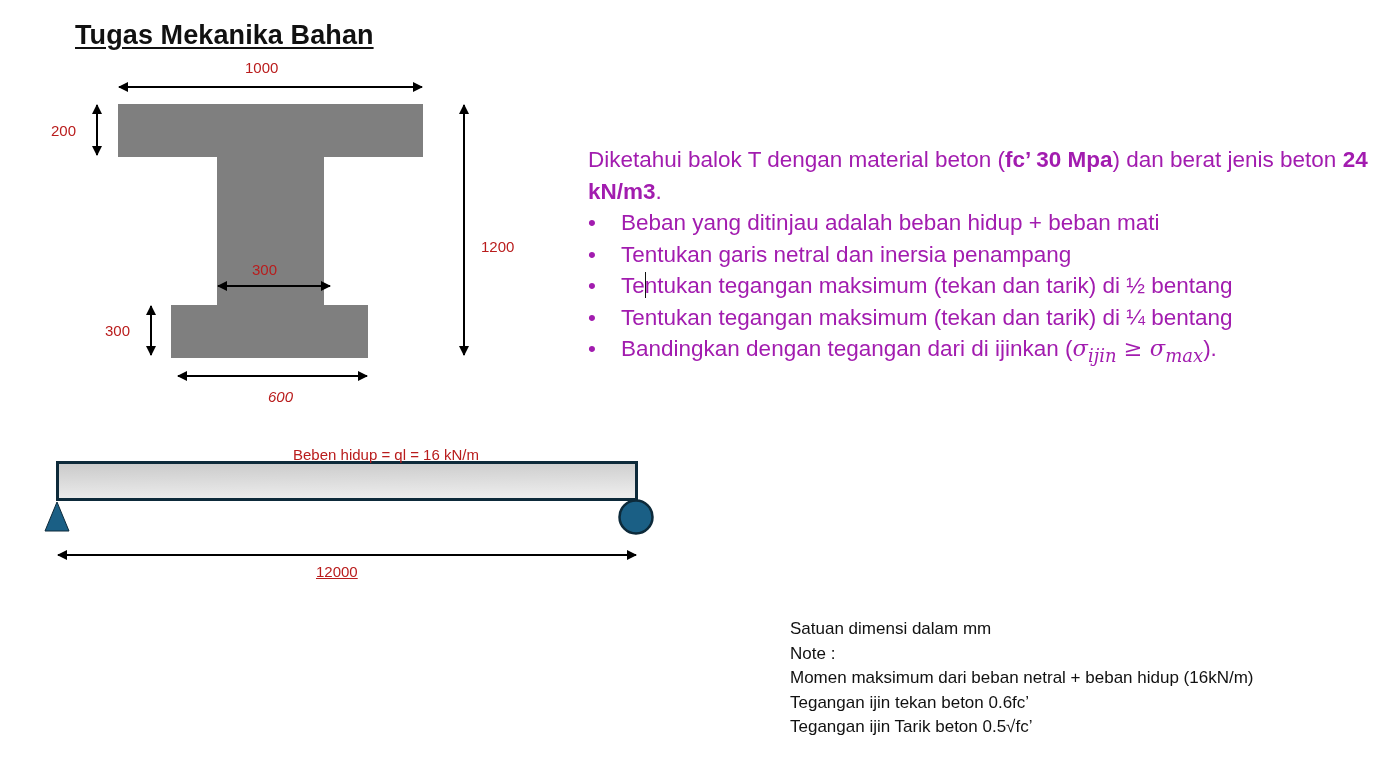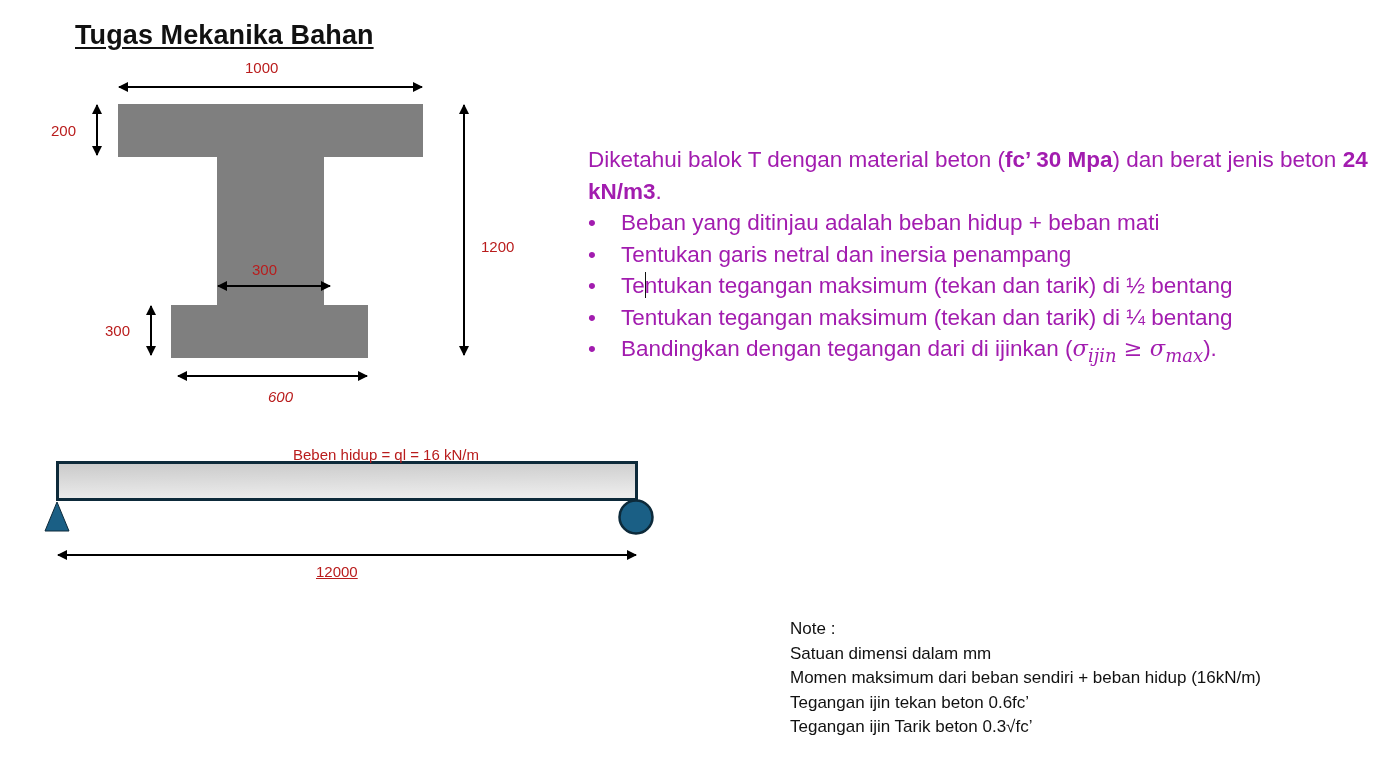--- a/index.html
+++ b/index.html
@@ -72,18 +72,18 @@
   <ul>
     <li><span class="bullet">•</span><span>Beban yang ditinjau adalah beban hidup + beban mati</span></li>
     <li><span class="bullet">•</span><span>Tentukan garis netral dan inersia penampang</span></li>
     <li><span class="bullet">•</span><span>Te</span><span class="cursor"></span><span>ntukan tegangan maksimum (tekan dan tarik) di ½ bentang</span></li>
     <li><span class="bullet">•</span><span>Tentukan tegangan maksimum (tekan dan tarik) di ¼ bentang</span></li>
     <li><span class="bullet">•</span><span>Bandingkan dengan tegangan dari di ijinkan (</span><span class="math"><span>σ</span><sub>ijin</sub><span style="font-style:normal"> ≥ </span><span>σ</span><sub>max</sub></span><span>).</span></li>
   </ul>
 </div>
 
 <div class="abs notes">
+  <div>Satuan dimensi dalam mm</div>
   <div>Note :</div>
-  <div>Satuan dimensi dalam mm</div>
-  <div>Momen maksimum dari beban sendiri + beban hidup (16kN/m)</div>
+  <div>Momen maksimum dari beban netral + beban hidup (16kN/m)</div>
   <div>Tegangan ijin tekan beton 0.6fc’</div>
-  <div>Tegangan ijin Tarik beton 0.3√fc’</div>
+  <div>Tegangan ijin Tarik beton 0.5√fc’</div>
 </div>
 
 </body></html>

